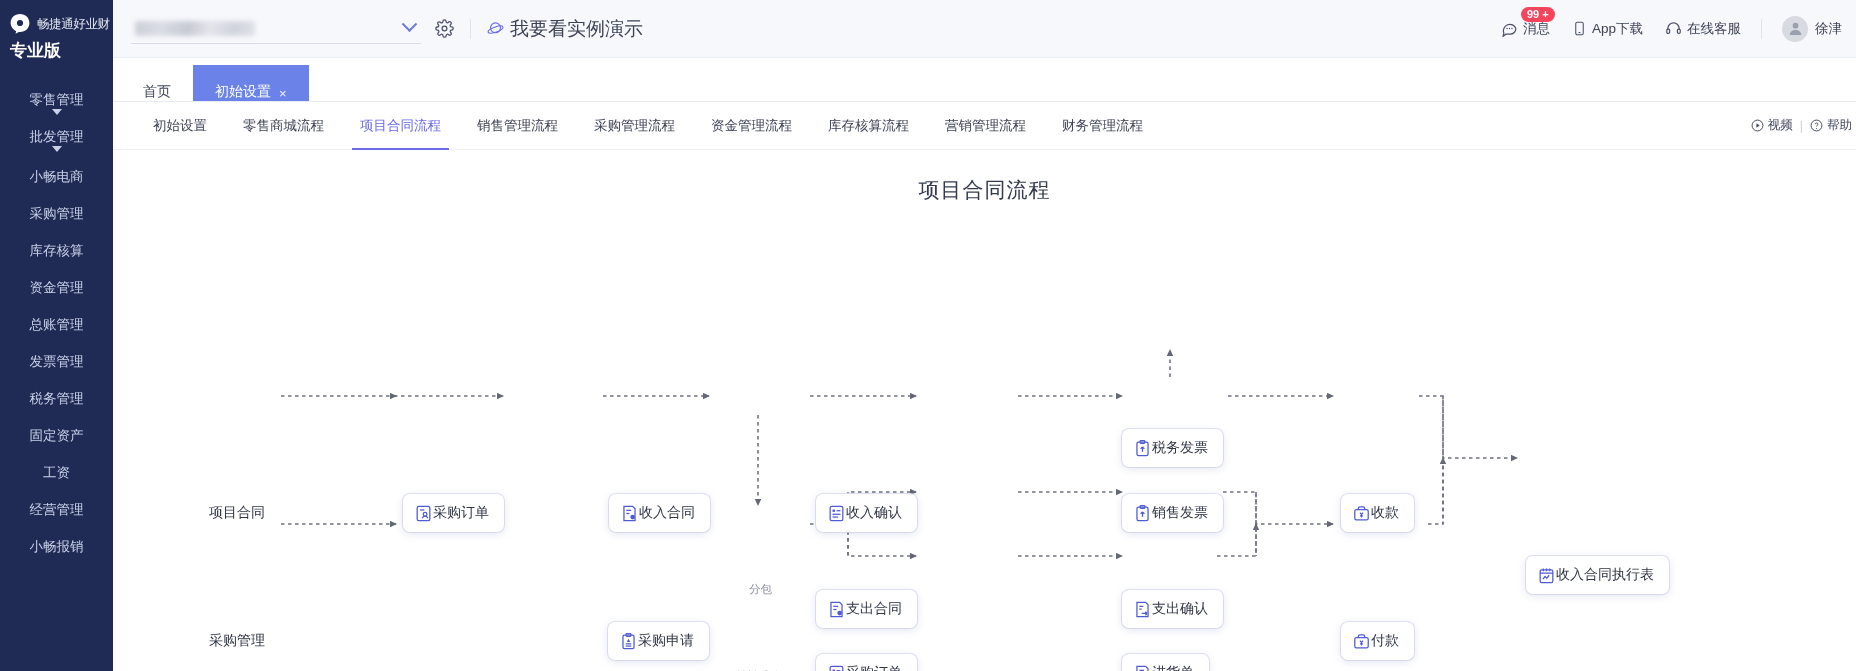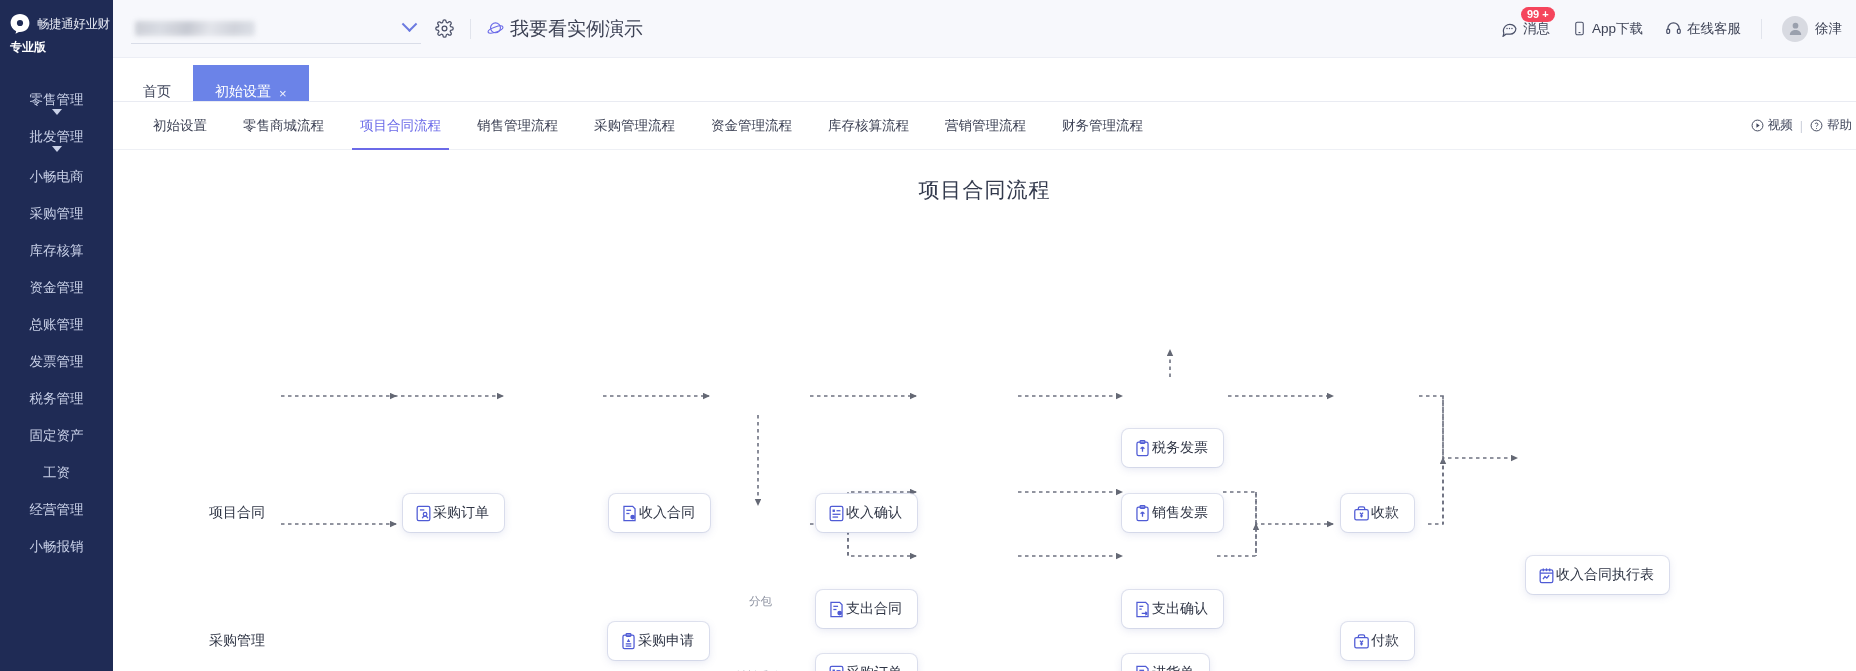--- a/index.html
+++ b/index.html
@@ -19,21 +19,21 @@
   .logo-row { display: flex; align-items: center; gap: 5px; }
   .logo-mark {
     width: 24px; height: 24px; flex: 0 0 24px; position: relative;
   }
   .logo-mark svg { display: block; }
   .logo-text {
     color: #e8ebf5; font-size: 12.5px; letter-spacing: -0.4px;
     white-space: nowrap; overflow: hidden;
   }
   .logo-sub {
-    color: #ffffff; font-size: 12px; font-weight: bold;
+    color: #ffffff; font-size: 17px; font-weight: bold;
     margin: 3px 0 0 2px;
   }
   .nav { padding-top: 14px; }
   .nav-item {
     height: 37px; display: flex; align-items: center; justify-content: center;
     color: #c9d1e8; font-size: 13.5px; cursor: pointer; position: relative;
     gap: 0;
     flex-direction: column;
   }
   .caret {
@@ -391,21 +391,21 @@
 
         <g stroke="#6d7180" stroke-width="1.6" stroke-dasharray="3.5,3.5" fill="none" marker-end="url(#ah)">
           <path d="M168,246 L283,246"></path>
           <path d="M168,374 L283,374"></path>
         </g>
       </svg>
 
       <div class="rowlabel" style="left:96px; top:354px;">项目合同</div>
       <div class="rowlabel" style="left:96px; top:482px;">采购管理</div>
 
-      <div class="edgelabel" style="left:636px; top:444px;">分包</div>
+      <div class="edgelabel" style="left:636px; top:432px;">分包</div>
       <div class="edgelabel" style="left:622px; top:519px;">材料采购</div>
 
       <div class="node" style="left:290px; top:344px;">
         <span class="nicon">
           <svg width="19" height="19" viewBox="0 0 24 24" fill="none" stroke="#4f5bd5" stroke-width="1.6">
             <rect x="4" y="3" width="16" height="18" rx="2"></rect>
             <line x1="7.5" y1="7.5" x2="13" y2="7.5"></line>
             <circle cx="14" cy="13" r="2.3"></circle>
               <path d="M10.5 18c.4-1.6 1.8-2.6 3.5-2.6s3.1 1 3.5 2.6"></path>
           </svg>

